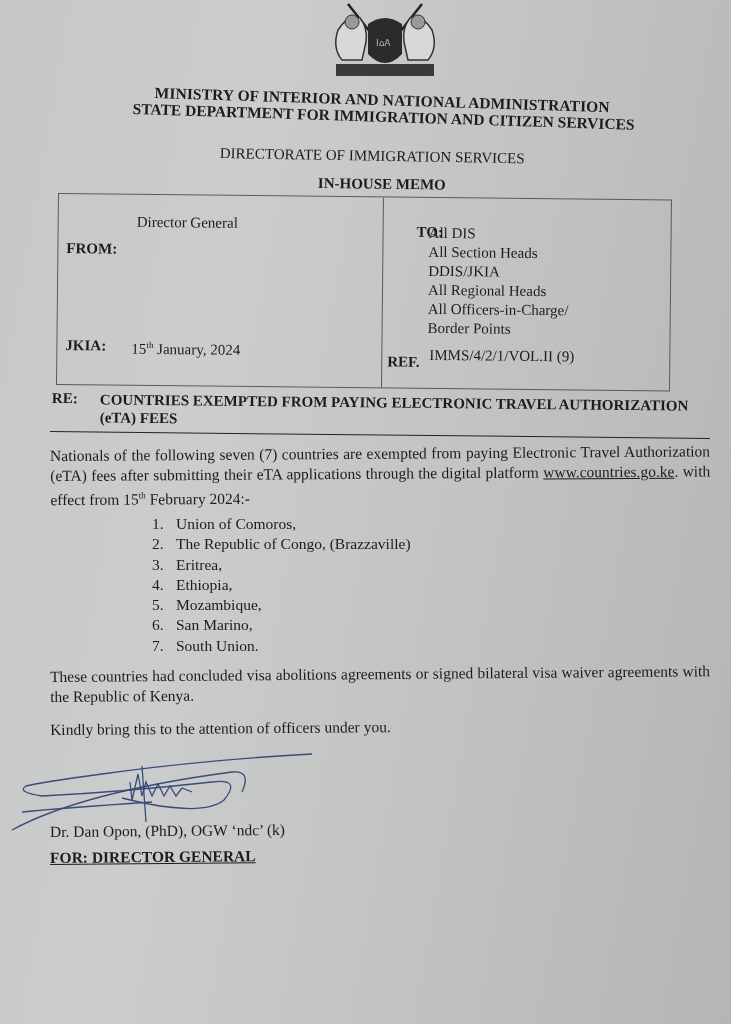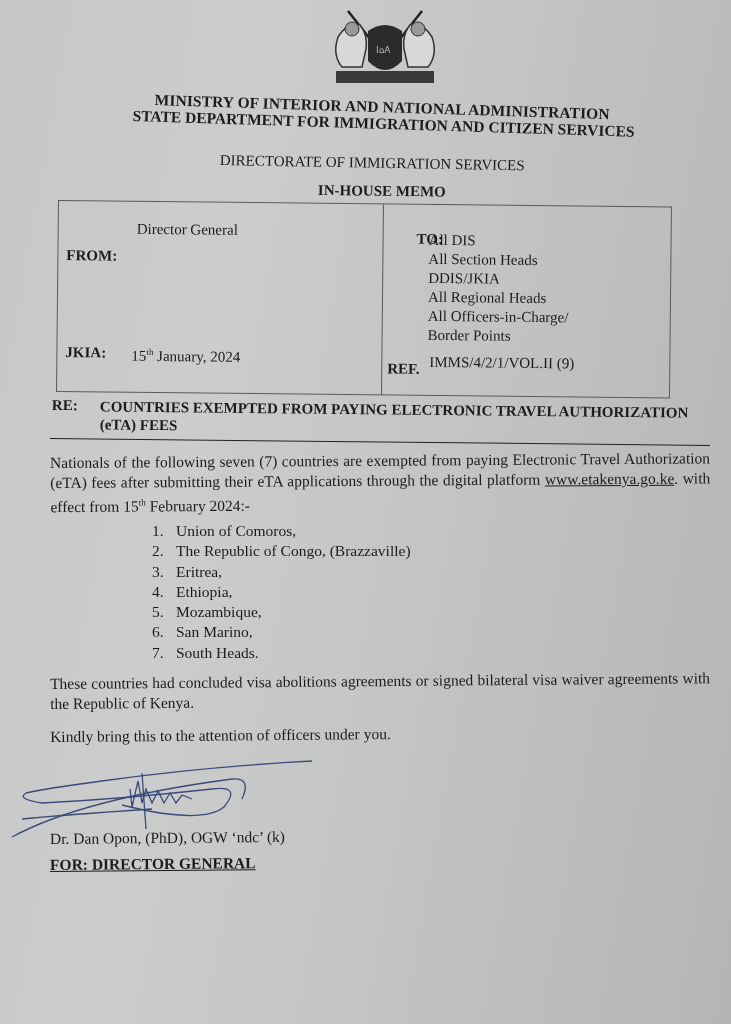--- a/index.html
+++ b/index.html
@@ -3,21 +3,21 @@
   <meta charset="utf-8">
   <style>
     html, body { margin: 0; padding: 0; }
     body {
       width: 731px; height: 1024px; overflow: hidden;
       background: linear-gradient(100deg, #c6c8c7 0%, #cbcdcc 30%, #c2c4c3 60%, #b4b6b5 100%);
       font-family: "Liberation Serif", "DejaVu Serif", serif;
       color: #1c1c1c;
       position: relative;
     }
-    .page { position: absolute; left: 0; top: 7px; width: 731px; height: 872px; }
+    .page { position: absolute; left: 0; top: 0; width: 731px; height: 872px; }
     .crest { position: absolute; left: 318px; top: 2px; width: 134px; height: 80px; }
     .hdr { position: absolute; white-space: nowrap; font-weight: bold; }
     .h1 { left: 155px; top: 84px; font-size: 15.5px; letter-spacing: 0.1px; transform: rotate(1.8deg); transform-origin: left top; }
     .h2 { left: 133px; top: 100px; font-size: 15.5px; transform: rotate(1.8deg); transform-origin: left top; }
     .h3 { left: 220px; top: 145px; font-size: 15px; font-weight: normal; transform: rotate(1deg); transform-origin: left top; }
     .h4 { left: 318px; top: 175px; font-size: 15px; transform: rotate(0.7deg); transform-origin: left top; }
 
     .memo-box {
       position: absolute; left: 58px; top: 193px; width: 612px; height: 190px;
       border: 1px solid #5a5a5a; transform: rotate(0.6deg); transform-origin: left top;
@@ -92,30 +92,30 @@
     <span class="cell-label ref-l">REF.</span>
     <span class="cell-val ref-v">IMMS/4/2/1/VOL.II (9)</span>
   </div>
 
   <div class="re">
     <span class="re-label">RE:</span>
     <span class="re-text">COUNTRIES EXEMPTED FROM PAYING ELECTRONIC TRAVEL AUTHORIZATION (eTA) FEES</span>
   </div>
   <div class="re-rule"></div>
 
-  <div class="para p1"><span>Nationals of the following seven (7) countries are exempted from paying Electronic Travel Authorization (eTA) fees after submitting their eTA applications through the digital platform </span><span class="link">www.etakenya.go.ke</span><span>. with effect from 15</span><sup>th</sup><span> February 2024:-</span></div>
+  <div class="para p1"><span>Nationals of the following seven (7) countries are exempted from paying Electronic Travel Authorization (eTA) fees after submitting their eTA applications through the digital platform </span><span class="link">www.countries.go.ke</span><span>. with effect from 15</span><sup>th</sup><span> February 2024:-</span></div>
 
   <div class="countries">
     <div><span class="num">1.</span><span>Union of Comoros,</span></div>
     <div><span class="num">2.</span><span>The Republic of Congo, (Brazzaville)</span></div>
     <div><span class="num">3.</span><span>Eritrea,</span></div>
     <div><span class="num">4.</span><span>Ethiopia,</span></div>
     <div><span class="num">5.</span><span>Mozambique,</span></div>
     <div><span class="num">6.</span><span>San Marino,</span></div>
-    <div><span class="num">7.</span><span>South Heads.</span></div>
+    <div><span class="num">7.</span><span>South Union.</span></div>
   </div>
 
   <div class="para p2">These countries had concluded visa abolitions agreements or signed bilateral visa waiver agreements with the Republic of Kenya.</div>
   <div class="para p3">Kindly bring this to the attention of officers under you.</div>
 
   <svg class="signature" viewBox="0 0 330 80">
     <g fill="none" stroke="#3a4a7a" stroke-width="1.3">
       <path d="M310 2 Q200 8 100 22 Q40 30 24 34 Q14 40 40 44 Q120 40 210 30 Q240 26 222 48 Q200 66 120 46"></path>
       <path d="M10 78 Q80 40 230 20 Q250 18 240 40"></path>
       <path d="M128 30 L130 48 L136 22 L140 44 L144 30 L150 44 L156 32 L162 44 L168 34 L174 44 L180 36 L190 40"></path>

